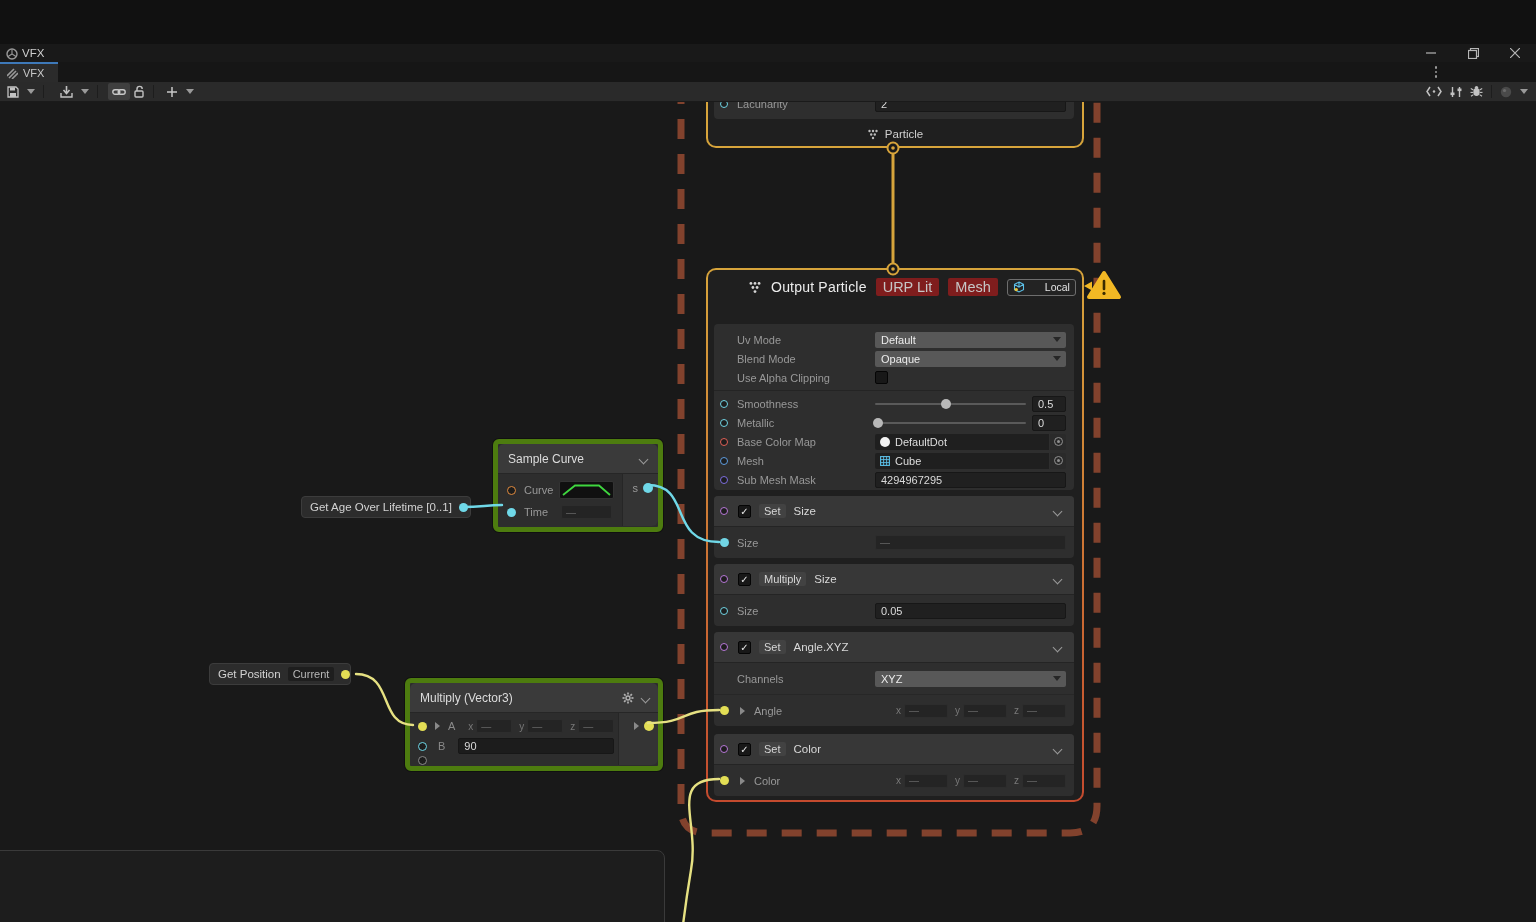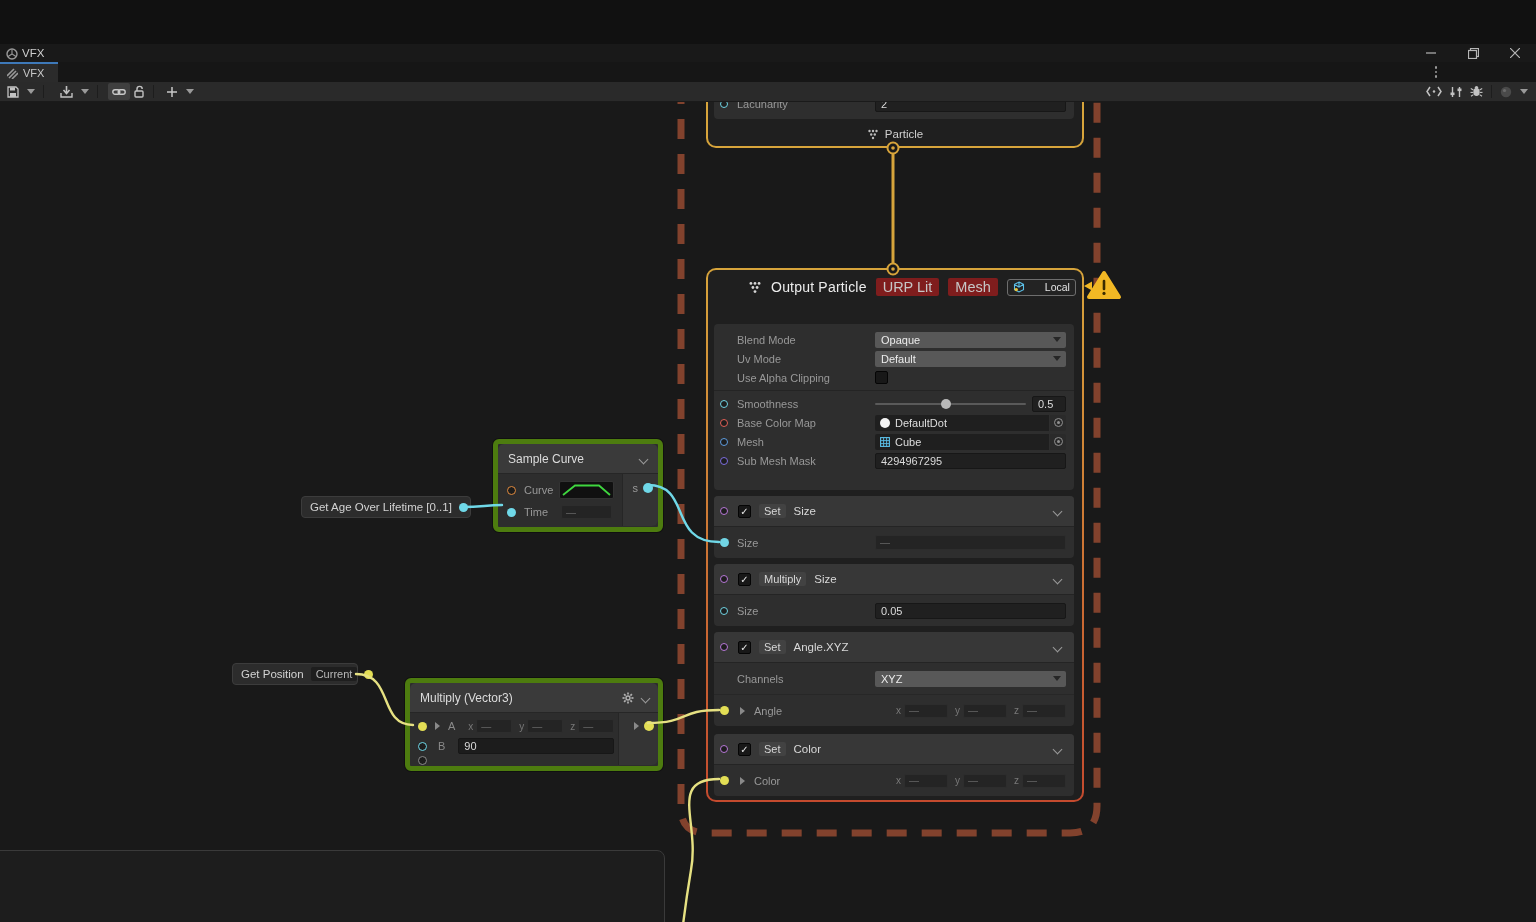--- a/index.html
+++ b/index.html
@@ -272,52 +272,62 @@
           <svg width="12" height="12" viewBox="0 0 12 12">
               <path d="M6 1 L10.5 3.3 V8.7 L6 11 L1.5 8.7 V3.3 Z M6 1 V6.2 M1.5 3.3 L6 6.2 L10.5 3.3" fill="none" stroke="#5bc0e8" stroke-width="1.1"></path>
               <circle cx="3.2" cy="8.6" r="1.7" fill="#e8c53a"></circle>
             </svg>
           <span>Local</span>
         </span>
       </div>
 
       <div class="panel" style="left:6px;top:54px;width:360px;height:166px;padding-top:6px;">
         <div class="srow">
+          <span class="slabel">Uv Mode</span>
+          <span class="sctrl">
+              <span class="enum">
+                <span>Default</span>
+                <span class="enum-arrow"></span>
+              </span>
+            </span>
+        </div>
+        <div class="srow">
           <span class="slabel">Blend Mode</span>
           <span class="sctrl">
               <span class="enum">
                 <span>Opaque</span>
                 <span class="enum-arrow"></span>
               </span>
             </span>
         </div>
         <div class="srow">
-          <span class="slabel">Uv Mode</span>
-          <span class="sctrl">
-              <span class="enum">
-                <span>Default</span>
-                <span class="enum-arrow"></span>
-              </span>
-            </span>
-        </div>
-        <div class="srow">
           <span class="slabel">Use Alpha Clipping</span>
           <span class="sctrl">
               <span class="checkbox"></span>
             </span>
         </div>
         <div class="divider"></div>
         <div class="srow">
           <span class="port hollow port-at" style="--c:#71d4e4"></span>
           <span class="slabel">Smoothness</span>
           <span class="sctrl">
             <span class="slider-track">
                 <span class="slider-handle" style="left:44%"></span>
               </span>
             <span class="field num-box">0.5</span>
+          </span>
+        </div>
+        <div class="srow">
+          <span class="port hollow port-at" style="--c:#71d4e4"></span>
+          <span class="slabel">Metallic</span>
+          <span class="sctrl">
+            <span class="slider-track">
+                <span class="slider-handle" style="left:-2px"></span>
+              </span>
+            <span class="field num-box">0</span>
           </span>
         </div>
         <div class="srow">
           <span class="port hollow port-at" style="--c:#e06056"></span>
           <span class="slabel">Base Color Map</span>
           <span class="sctrl">
             <span class="obj-field">
               <span style="width:10px;height:10px;border-radius:50%;background:#f2f2f2;flex:0 0 auto;"></span>
               <span>DefaultDot</span>
             </span>
@@ -480,21 +490,21 @@
         <span class="port filled" style="--c:#6fd8e8;width:10px;height:10px;"></span>
       </div>
     </div>
   </div>
 
   <div class="pill node-z" style="left:301px;top:452px;width:170px;">
     <span style="white-space:nowrap">Get Age Over Lifetime [0..1]</span>
     <span class="port filled" style="--c:#6fd8e8;width:9px;height:9px;margin-left:auto;"></span>
   </div>
 
-  <div class="pill node-z" style="left:232px;top:619px;width:126px;align-items:center;">
+  <div class="pill node-z" style="left:209px;top:619px;width:142px;align-items:center;">
     <span style="white-space:nowrap">Get Position</span>
     <span class="chipv">Current</span>
     <span class="port filled" style="--c:#e3de55;width:9px;height:9px;margin-left:auto;"></span>
   </div>
 
   <div class="op-node node-z" style="left:405px;top:634px;width:248px;height:83px;">
     <div class="op-header">
       <span>Multiply (Vector3)</span>
       <svg class="gear" style="margin-left:auto;margin-right:14px" width="12" height="12" viewBox="0 0 12 12">
           <circle cx="6" cy="6" r="2" fill="none" stroke="#b0b0b0" stroke-width="1.4"></circle>

